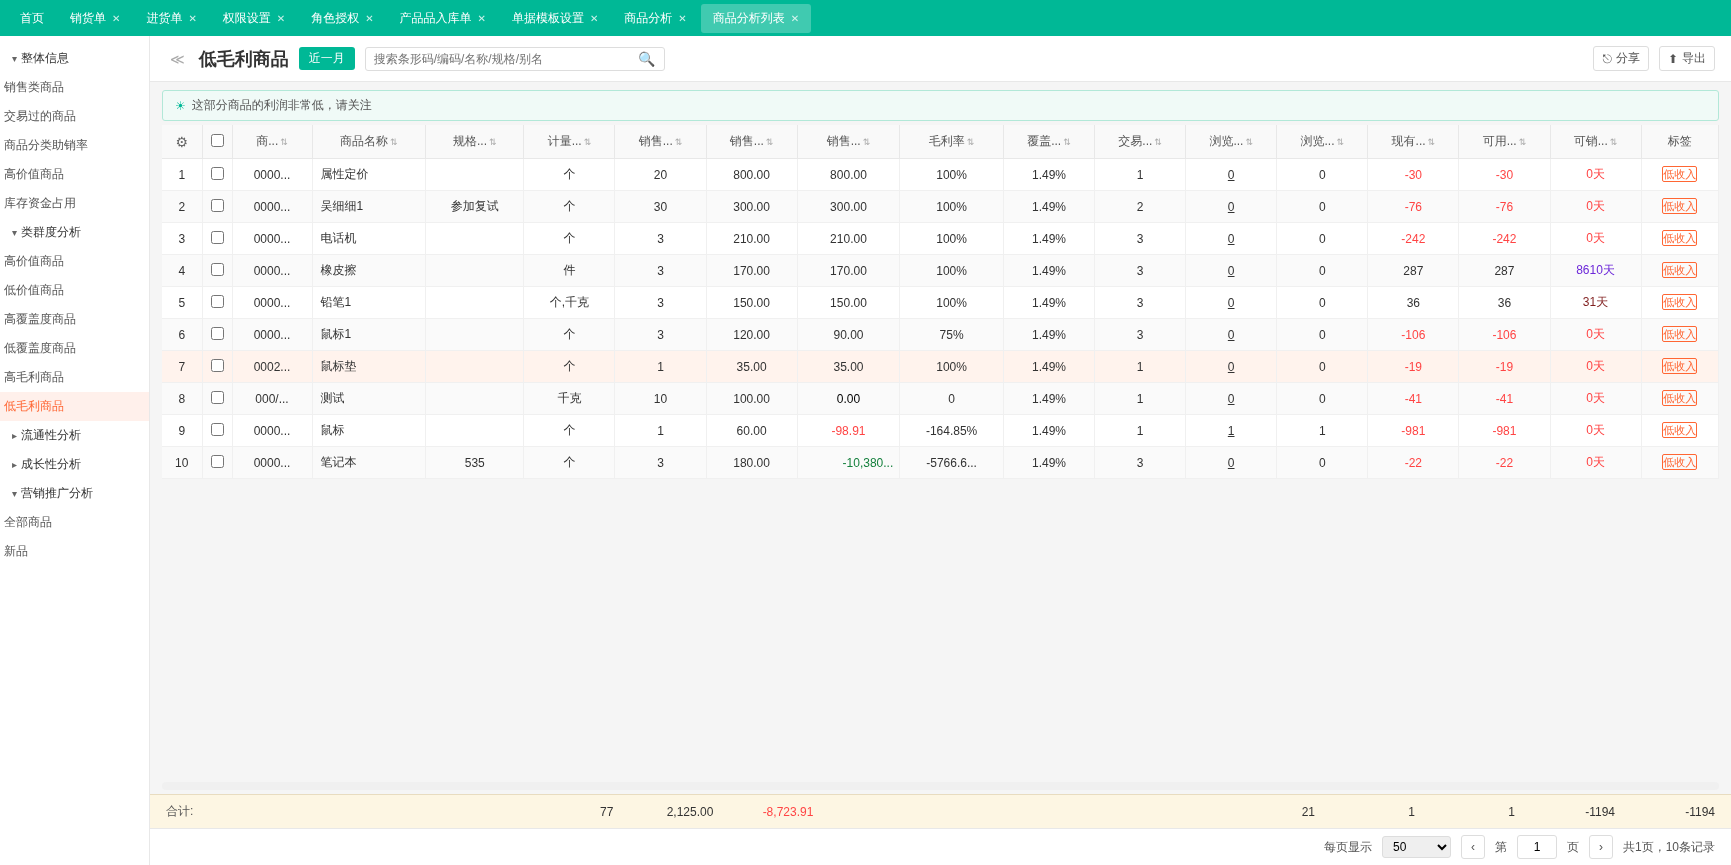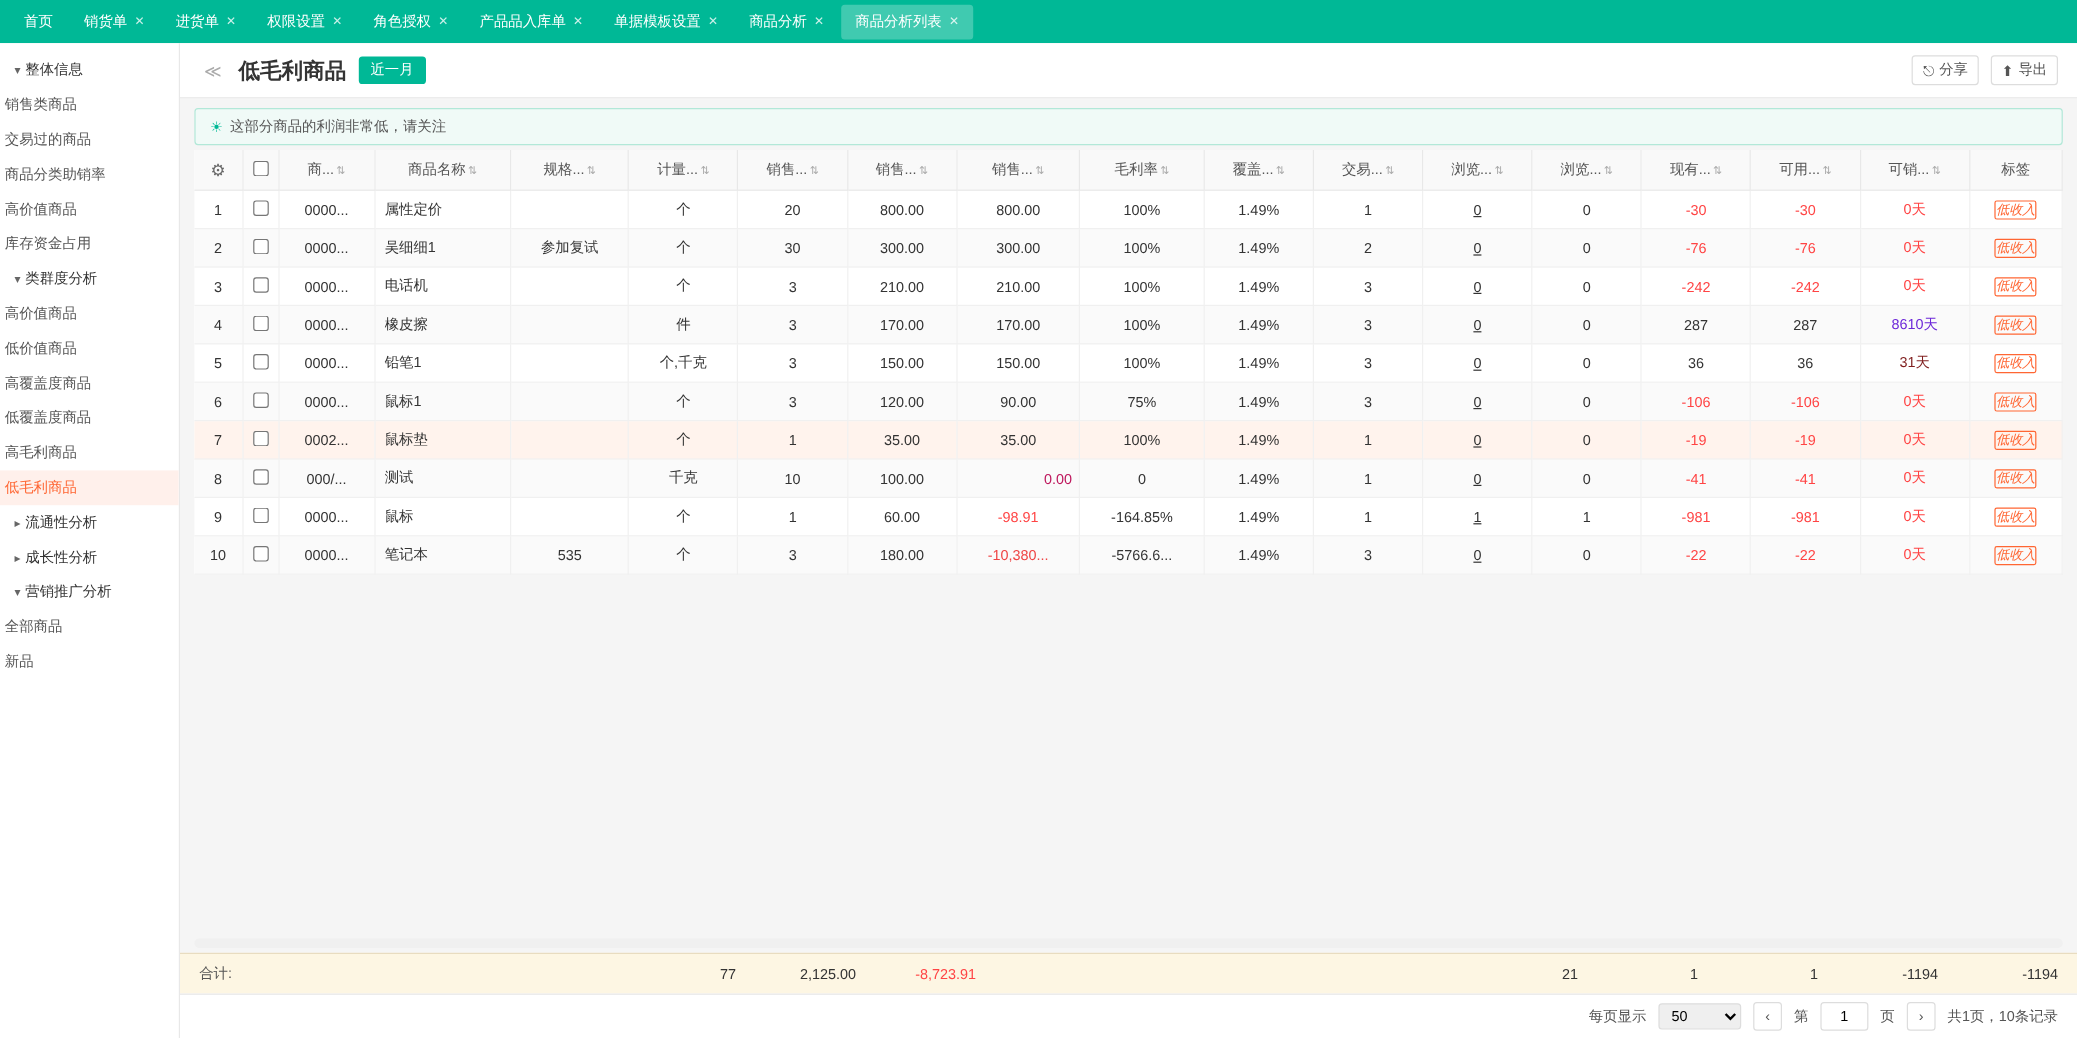--- a/index.html
+++ b/index.html
@@ -182,21 +182,20 @@
       white-space: nowrap;
     }
     tr:nth-child(even) td { background: #fafafa; }
     tr.row-highlight td { background: #fff3ed !important; }
     .tag-low-income {
       color: #ff6633;
       border: 1px solid #ff6633;
       padding: 1px 0;
       border-radius: 2px;
       font-size: 11px;
-      font-style: italic;
     }
     .underline-link { text-decoration: underline; color: #333; cursor: pointer; }
     .col-num { width: 40px; }
     .col-check { width: 30px; }
 
     
     .table-footer {
       background: #fdf6e3;
       border-top: 1px solid #e8dcc0;
       padding: 8px 16px;
@@ -345,20 +344,24 @@
     <div class="sidebar-item">全部商品</div>
     <div class="sidebar-item">新品</div>
   </div>
 
   <div class="content">
 
     <div class="page-header">
       <span class="collapse-btn">≪</span>
       <h2 class="page-title">低毛利商品</h2>
       <button class="date-btn">近一月</button>
+      <div class="search-box">
+        <input type="text" placeholder="搜索条形码/编码/名称/规格/别名" style="">
+        <span class="search-icon">🔍</span>
+      </div>
       <div class="header-actions">
         <button class="action-btn">
           <span>⎋</span>
           <span>分享</span>
         </button>
         <button class="action-btn">
           <span>⬆</span>
           <span>导出</span>
         </button>
       </div>
@@ -536,21 +539,21 @@
     </tr>
             <tr>
       <td>8</td>
       <td><input type="checkbox" style=""></td>
       <td>000/...</td>
       <td style="text-align:left;padding-left:8px;">测试</td>
       <td></td>
       <td>千克</td>
       <td>10</td>
       <td>100.00</td>
-      <td style="color:#be185d;text-align:right;">0.00</td>
+      <td style="color:#000000;">0.00</td>
       <td>0</td>
       <td>1.49%</td>
       <td>1</td>
       <td><span class="underline-link">0</span></td>
       <td>0</td>
       <td style="color:#ff4444;">-41</td>
       <td style="color:#ff4444;">-41</td>
       <td style="color:#ff4444;">0天</td>
       <td><span class="tag-low-income">低收入</span></td>
     </tr>
@@ -576,21 +579,21 @@
     </tr>
             <tr>
       <td>10</td>
       <td><input type="checkbox" style=""></td>
       <td>0000...</td>
       <td style="text-align:left;padding-left:8px;">笔记本</td>
       <td>535</td>
       <td>个</td>
       <td>3</td>
       <td>180.00</td>
-      <td style="color:#ef4444;">-10,380...</td>
+      <td style="color:#15803d;text-align:right;">-10,380...</td>
       <td>-5766.6...</td>
       <td>1.49%</td>
       <td>3</td>
       <td><span class="underline-link">0</span></td>
       <td>0</td>
       <td style="color:#ff4444;">-22</td>
       <td style="color:#ff4444;">-22</td>
       <td style="color:#ff4444;">0天</td>
       <td><span class="tag-low-income">低收入</span></td>
     </tr>

